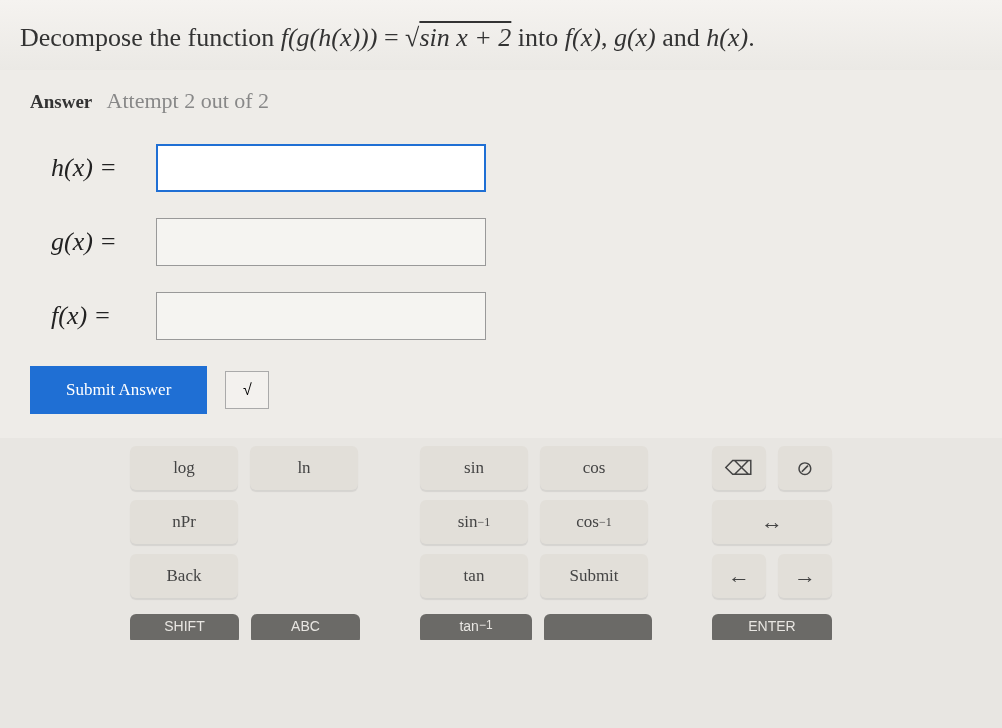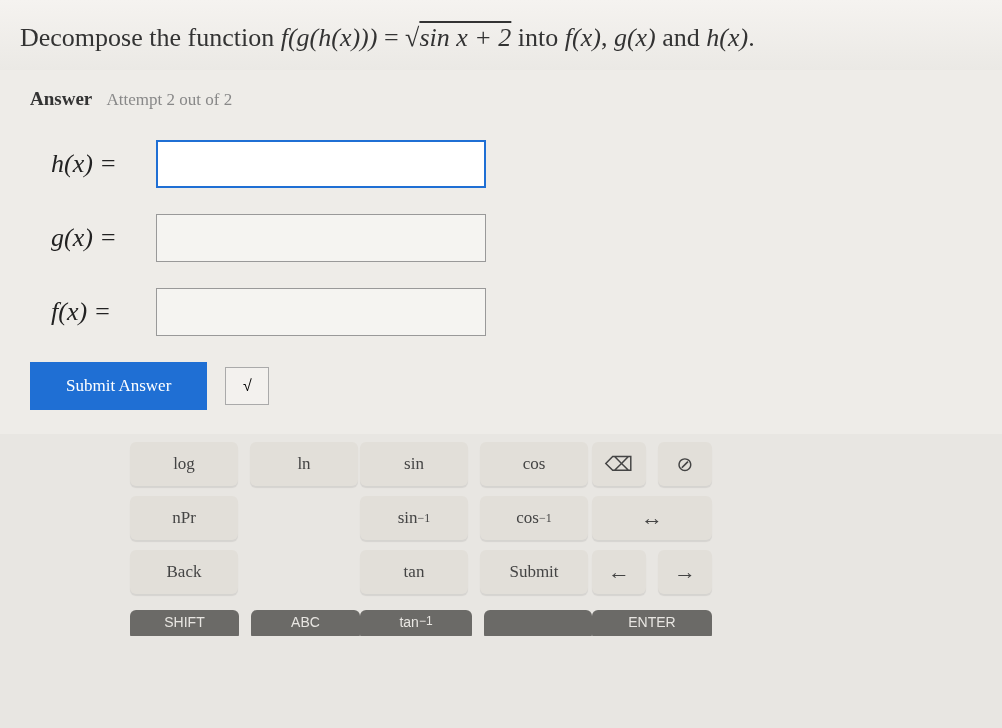--- a/index.html
+++ b/index.html
@@ -33,21 +33,21 @@
     .answer-header {
       font-size: 19px;
       color: #333;
       margin-bottom: 30px;
     }
     .answer-header strong {
       font-weight: bold;
     }
     .attempt {
       color: #888;
-      font-size: 17px;
+      font-size: 22px;
     }
     .input-row {
       display: flex;
       align-items: center;
       margin-bottom: 26px;
     }
     .input-label {
       font-size: 26px;
       font-style: italic;
       color: #222;
@@ -92,20 +92,21 @@
       background: #f3f1ee;
       display: flex;
       align-items: center;
       justify-content: center;
       font-size: 16px;
       cursor: pointer;
     }
     .keypad {
       display: flex;
       padding: 8px 114px 0 130px;
+      gap: 60px;
       background: #e8e6e2;
     }
     .keypad-group {
       display: flex;
       flex-direction: column;
       gap: 10px;
     }
     .keypad-pair {
       display: flex;
       gap: 12px;

